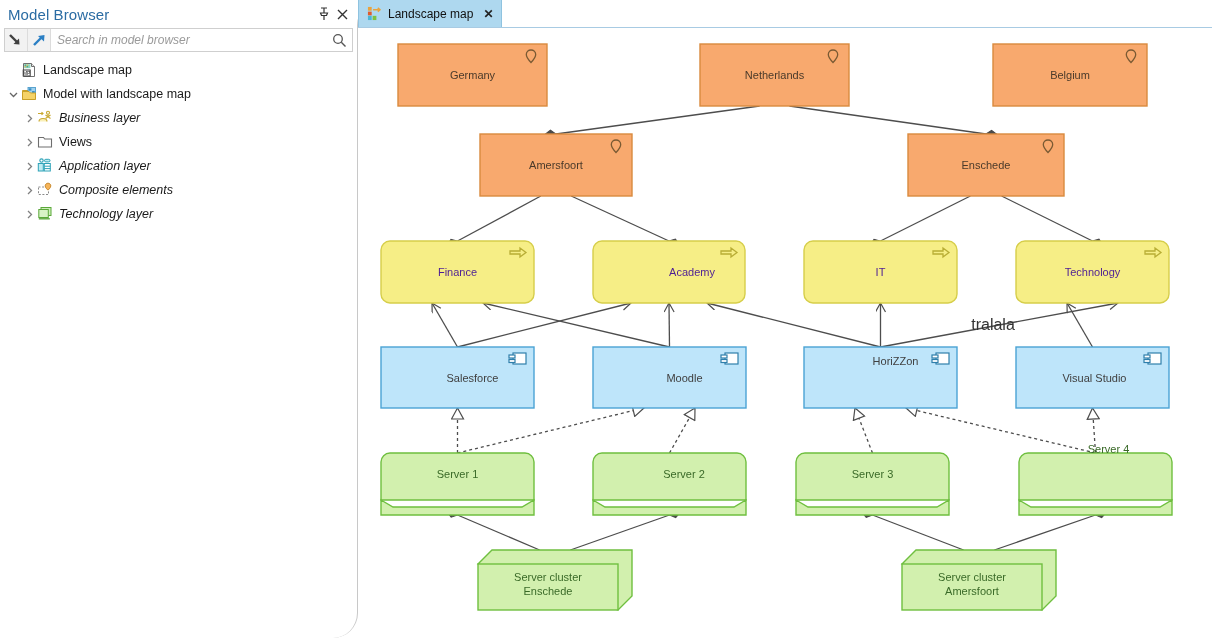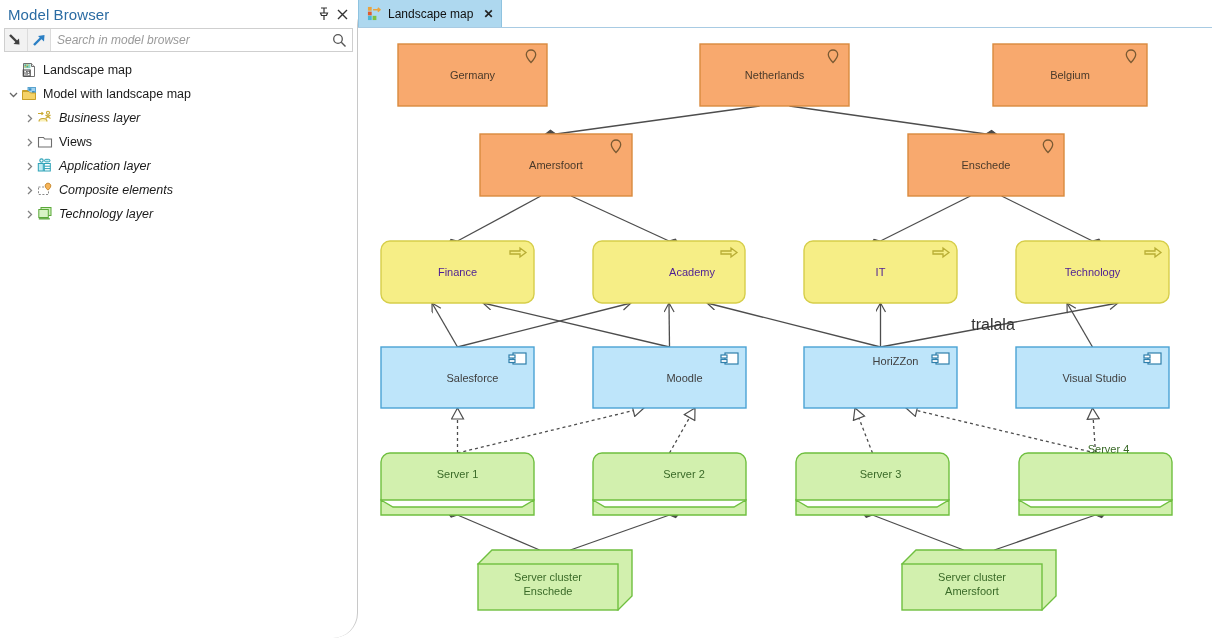--- a/index.html
+++ b/index.html
@@ -524,21 +524,21 @@
           <div class="lbl ylw" style="left: 23px; top: 237px; width: 153px;">Finance</div>
           <div class="lbl ylw" style="left: 244px; top: 237px; width: 180px;">Academy</div>
           <div class="lbl ylw" style="left: 446px; top: 237px; width: 153px;">IT</div>
           <div class="lbl ylw" style="left: 658px; top: 237px; width: 153px;">Technology</div>
           <div class="lbl blu" style="left: 23px; top: 342.5px; width: 153px;">Salesforce</div>
           <div class="lbl blu" style="left: 235px; top: 342.5px; width: 153px;">Moodle</div>
           <div class="lbl blu" style="left: 446px; top: 326px; width: 153px;">HoriZZon</div>
           <div class="lbl blu" style="left: 658px; top: 342.5px; width: 127px;">Visual Studio</div>
           <div class="lbl grn" style="left: 23px; top: 439px; width: 153px;">Server 1</div>
           <div class="lbl grn" style="left: 235px; top: 439px; width: 182px;">Server 2</div>
-          <div class="lbl grn" style="left: 438px; top: 439px; width: 153px; margin-left: 8px;">Server 3</div>
+          <div class="lbl grn" style="left: 438px; top: 439px; width: 153px;">Server 3</div>
           <div class="lbl grn" style="left: 661px; top: 414px; width: 179px;">Server 4</div>
           <div class="lbl grn" style="left: 120px; top: 542px; width: 140px;">Server cluster
 Enschede</div>
           <div class="lbl grn" style="left: 544px; top: 542px; width: 140px;">Server cluster
 Amersfoort</div>
           <div class="lbl edge-lbl" style="left: 605px; top: 290px; width: 60px;">tralala</div>
         </div>
     </div>
   </div>
 </div>

